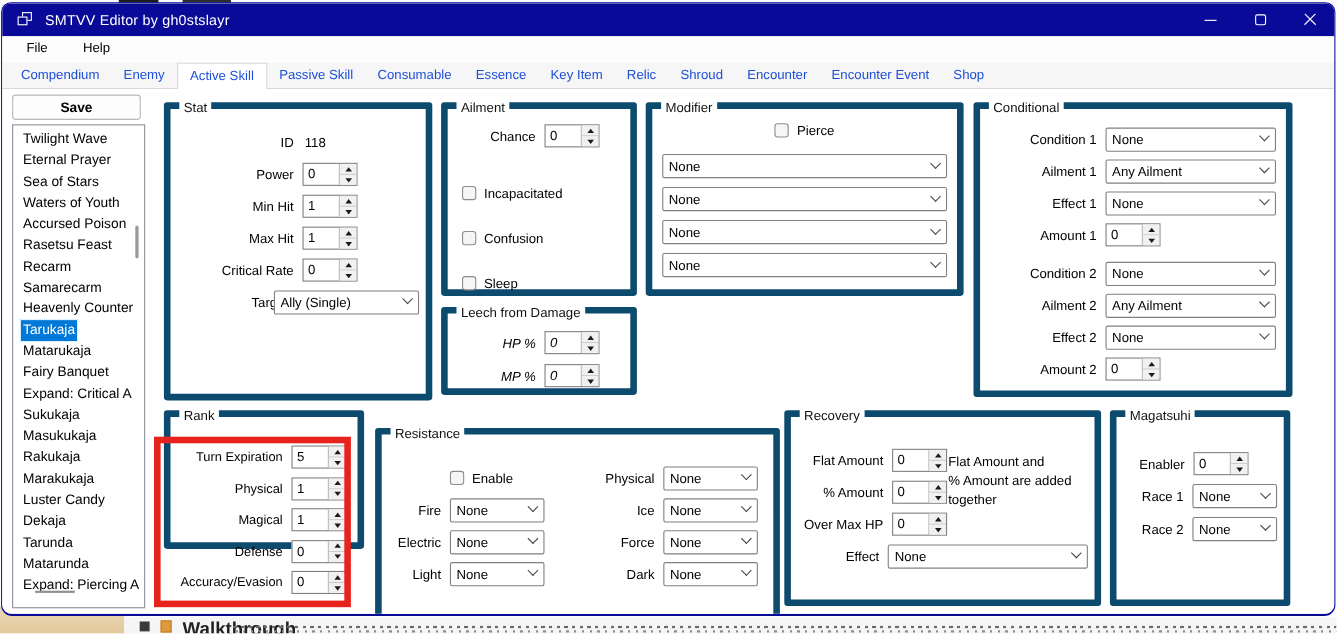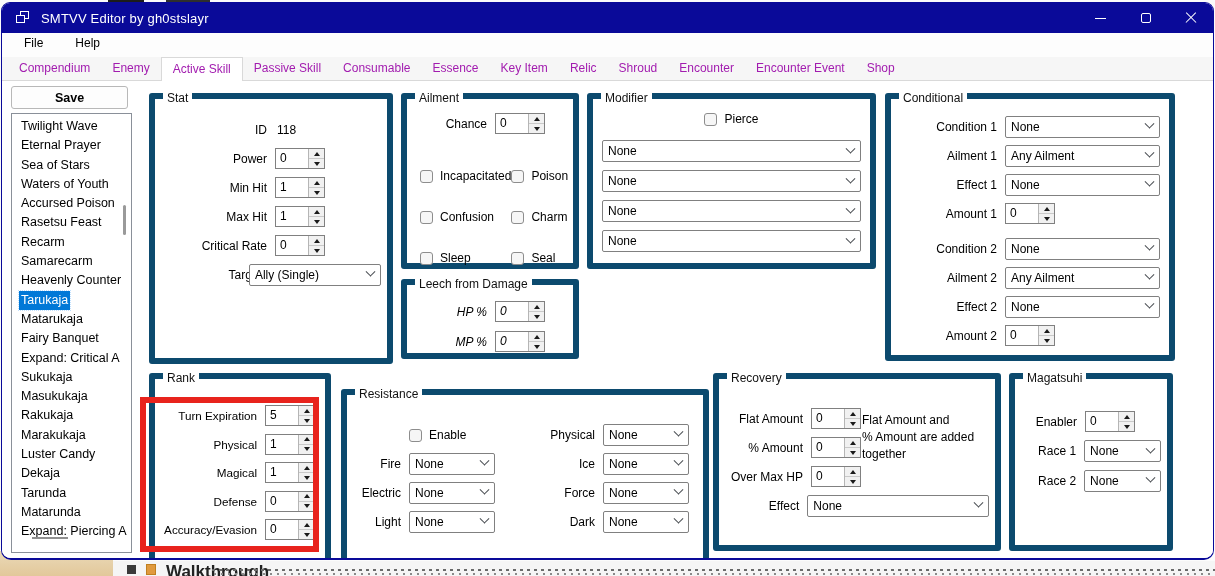--- a/index.html
+++ b/index.html
@@ -30,21 +30,21 @@
   .win-btn { width:45px; height:100%; display:flex; align-items:center; justify-content:center; }
   .glyph-min { width:11px; height:0; border-top:1.4px solid #fff; }
   .glyph-max { width:10px; height:10px; border:1.3px solid #fff; border-radius:2px; }
   .glyph-close { position:relative; width:12px; height:12px; }
   .glyph-close::before,.glyph-close::after { content:""; position:absolute; left:-1px; top:5px; width:14px; height:1.4px; background:#fff; }
   .glyph-close::before { transform:rotate(45deg); } .glyph-close::after { transform:rotate(-45deg); }
 
   .menubar { height:24px; background:#fdfdfd; display:flex; align-items:flex-start; padding-left:10px; gap:8px; }
   .menu-item { padding:3px 12px; }
   .tabstrip { height:24px; background:#f6f6f6; border-bottom:1px solid #d9d9d9; display:flex; align-items:flex-end; padding-left:6px; }
-  .tab { padding:0 11px; line-height:23px; height:23px; color:#a21caf; white-space:nowrap; }
+  .tab { padding:0 11px; line-height:23px; height:23px; color:#1d4ed8; white-space:nowrap; }
   .tab.active { background:#fff; border:1px solid #d9d9d9; border-bottom:none; height:24px; line-height:22px; margin-bottom:-1px; }
 
   .content { position:relative; width:100%; height:478px; background:#fff; }
 
   
   .save-btn { position:absolute; left:9px; top:5px; width:117px; height:23px; background:#fdfdfd;
               border:1px solid #b8b8b8; border-radius:3px; font-weight:bold; font-size:12.5px;
               display:flex; align-items:center; justify-content:center; }
   .skill-list { position:absolute; left:9px; top:32px; width:121px; height:440px; background:#fff;
                 border:1px solid #8a9099; overflow:hidden; padding-top:3px; list-style:none; }
@@ -76,21 +76,21 @@
 
   .g-modifier { left:585px; top:12px; width:289px; height:176px; padding:12px 9px 0; }
   .pierce-row { display:flex; justify-content:center; margin-bottom:13px; height:16px; align-items:center; }
   .comborow { margin-bottom:8px; } .comborow .combo { width:100%; display:flex; }
 
   .g-conditional { left:883px; top:12px; width:290px; height:268px; padding:17px 6px 0; }
   .g-conditional .flabel { width:100px; }
   .g-conditional .combo { width:155px; }
   .g-conditional .frow.gap { margin-top:14px; }
 
-  .g-rank { left:147px; top:292px; width:182px; height:202px; padding:26px 6px 0; }
+  .g-rank { left:147px; top:292px; width:182px; height:126px; padding:26px 6px 0; }
   .g-rank .flabel { width:96px; font-size:11.7px; } .g-rank .frow { margin-bottom:7.5px; }
 
   .g-resistance { left:339px; top:292px; width:368px; height:229px; padding:29px 6px 0; display:flex;margin-top:16px; }
   .res-col1 { width:147px; } .res-col2 { margin-left:33px; }
   .res-col1 .flabel { width:48px; } .res-col2 .flabel { width:62px; }
   .g-resistance .combo { width:86px; }
 
   .g-recovery { left:711px; top:292px; width:288px; height:178px; padding:29px 6px 0; }
   .g-recovery .flabel { width:78px; }
   .g-recovery .combo { width:190px; }
@@ -106,21 +106,21 @@
   .spin-btns { width:16px; display:flex; flex-direction:column; border-left:1px solid #b5b5b5; }
   .spin-up,.spin-down { flex:1; background:#f1f1f1; display:flex; align-items:center; justify-content:center; }
   .spin-up { border-bottom:1px solid #c9c9c9; }
   .arr-up { width:0; height:0; border-left:3px solid transparent; border-right:3px solid transparent; border-bottom:4px solid #1a1a1a; }
   .arr-down { width:0; height:0; border-left:3px solid transparent; border-right:3px solid transparent; border-top:4px solid #1a1a1a; }
 
   .combo { display:inline-flex; align-items:center; height:22px; border:1px solid #808080; border-radius:2px; background:#fff; padding:0 6px 0 5px; }
   .combo-val { flex:1; white-space:nowrap; overflow:hidden; }
   .chev { width:7px; height:7px; border-right:1.4px solid #45494e; border-bottom:1.4px solid #45494e; transform:rotate(45deg) translate(-2px,-2px); flex:0 0 auto; }
 
-  .check { display:inline-flex; align-items:flex-end; }
+  .check { display:inline-flex; align-items:flex-start; }
   .box { width:13px; height:13px; border:1px solid #8d8d8d; border-radius:3px; background:#f6f6f6; margin-right:7px; flex:0 0 auto; }
 
   
   .annotation { position:absolute; left:138px; top:316px; width:179px; height:155px;
                 border:6px solid var(--annotation,#e8231d); z-index:5; pointer-events:none; }
 </style>
 </head>
 <body>
 
 <div class="bg-topmark1"></div>
@@ -319,46 +319,20 @@
                 <span class="cb-label">Mirage</span>
               </span>
             </div>
             <div class="checkrow">
               <span class="check">
                 <span class="box"></span>
                 <span class="cb-label">Expand</span>
               </span>
             </div>
           </div>
-        <div class="check-col2">
-            <div class="checkrow">
-              <span class="check">
-                <span class="box"></span>
-                <span class="cb-label">Poison</span>
-              </span>
-            </div>
-            <div class="checkrow">
-              <span class="check">
-                <span class="box"></span>
-                <span class="cb-label">Charm</span>
-              </span>
-            </div>
-            <div class="checkrow">
-              <span class="check">
-                <span class="box"></span>
-                <span class="cb-label">Seal</span>
-              </span>
-            </div>
-            <div class="checkrow">
-              <span class="check">
-                <span class="box"></span>
-                <span class="cb-label">Mud</span>
-              </span>
-            </div>
-          </div>
       </div>
     </div>
 
     <div class="group g-leech">
       <span class="gtitle">Leech from Damage</span>
     <div class="frow">
           <span class="flabel">HP %</span>
           <span class="spin">
             <span class="spin-val">0</span>
             <span class="spin-btns">

